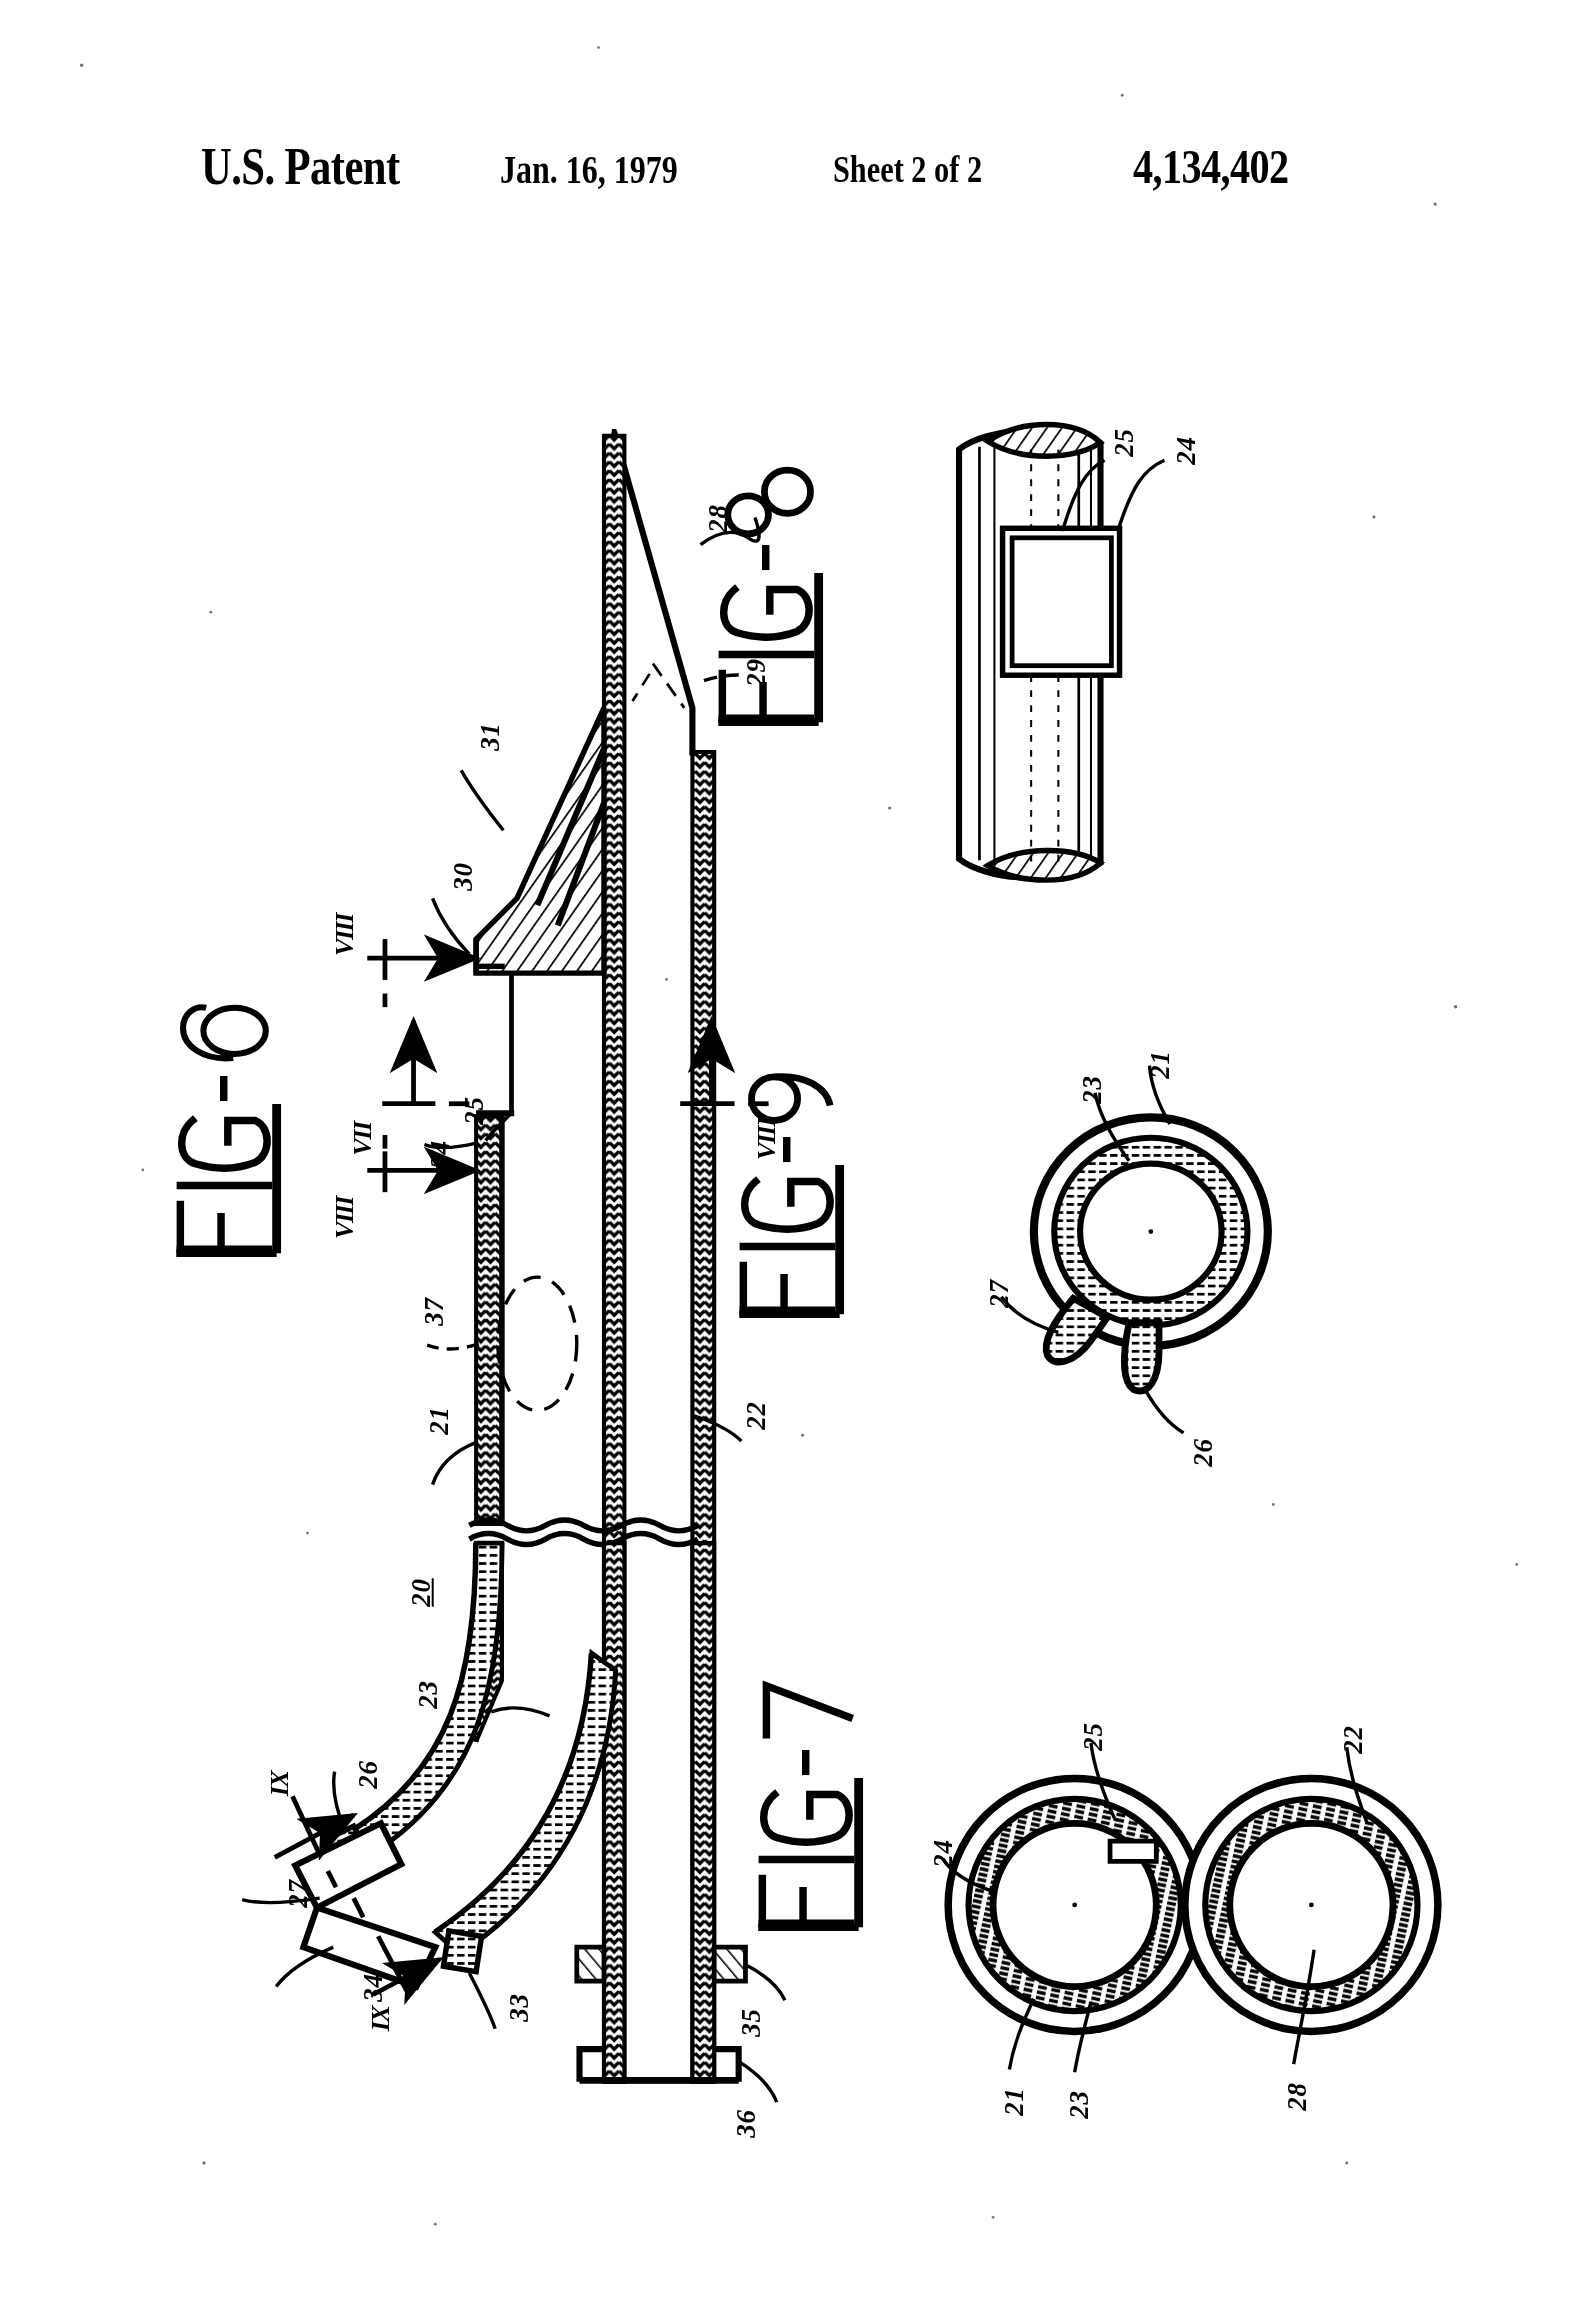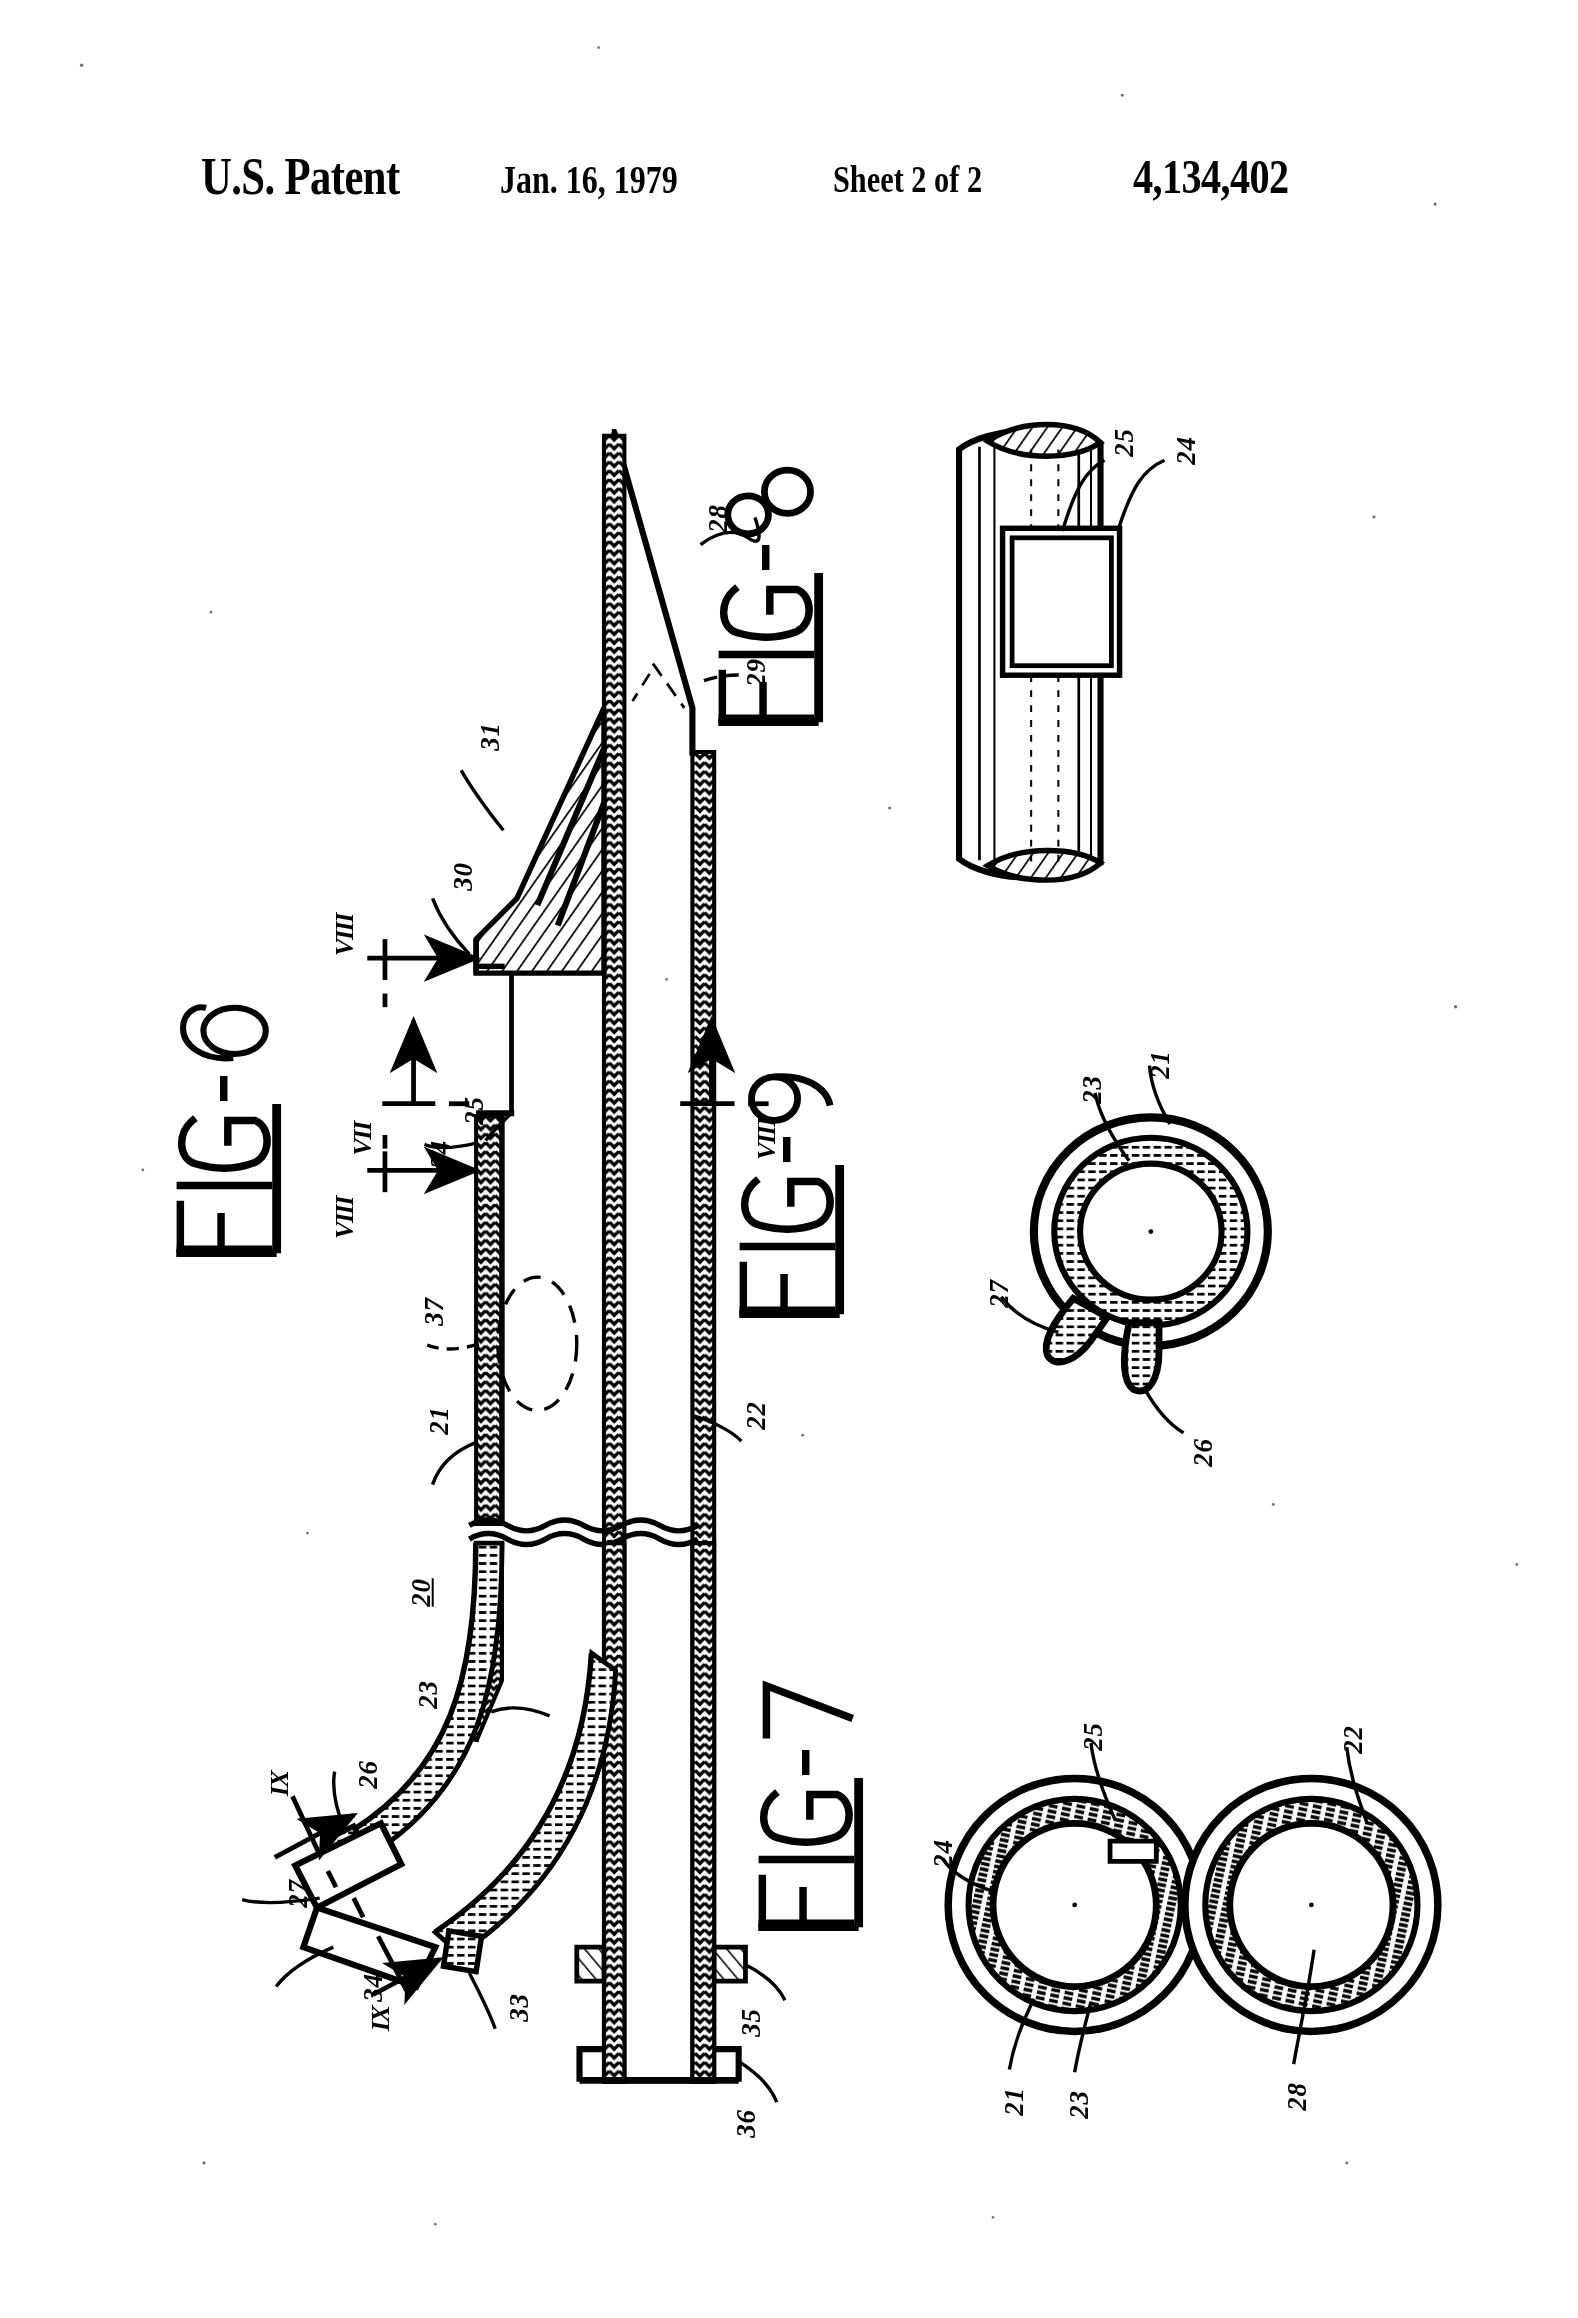--- a/index.html
+++ b/index.html
@@ -6,21 +6,21 @@
   body{
     width:1578px;height:2319px;
     font-family:"Liberation Serif", serif;
     color:#000;
     position:relative;
     overflow:hidden;
   }
   .page{position:absolute;inset:0;background:#fff;}
 
   
-  .hdr{position:absolute;top:147px;left:0;width:1578px;height:75px;}
+  .hdr{position:absolute;top:137px;left:0;width:1578px;height:75px;}
   .hdr span{position:absolute;white-space:nowrap;
             font-family:"Liberation Serif", serif;
             transform:scaleX(.82);transform-origin:left center;}
   .hdr .t-patent{left:201px;top:0;font-size:52px;font-weight:700;letter-spacing:-0.7px;}
   .hdr .t-date  {left:500px;top:9.5px;font-size:39px;font-weight:700;}
   .hdr .t-sheet {left:833px;top:11px;font-size:37px;font-weight:600;}
   .hdr .t-num   {left:1133px;top:1.4px;font-size:49px;font-weight:700;letter-spacing:-0.7px;}
 
   
   svg.sheet{position:absolute;left:0;top:0;width:1578px;height:2319px;}

